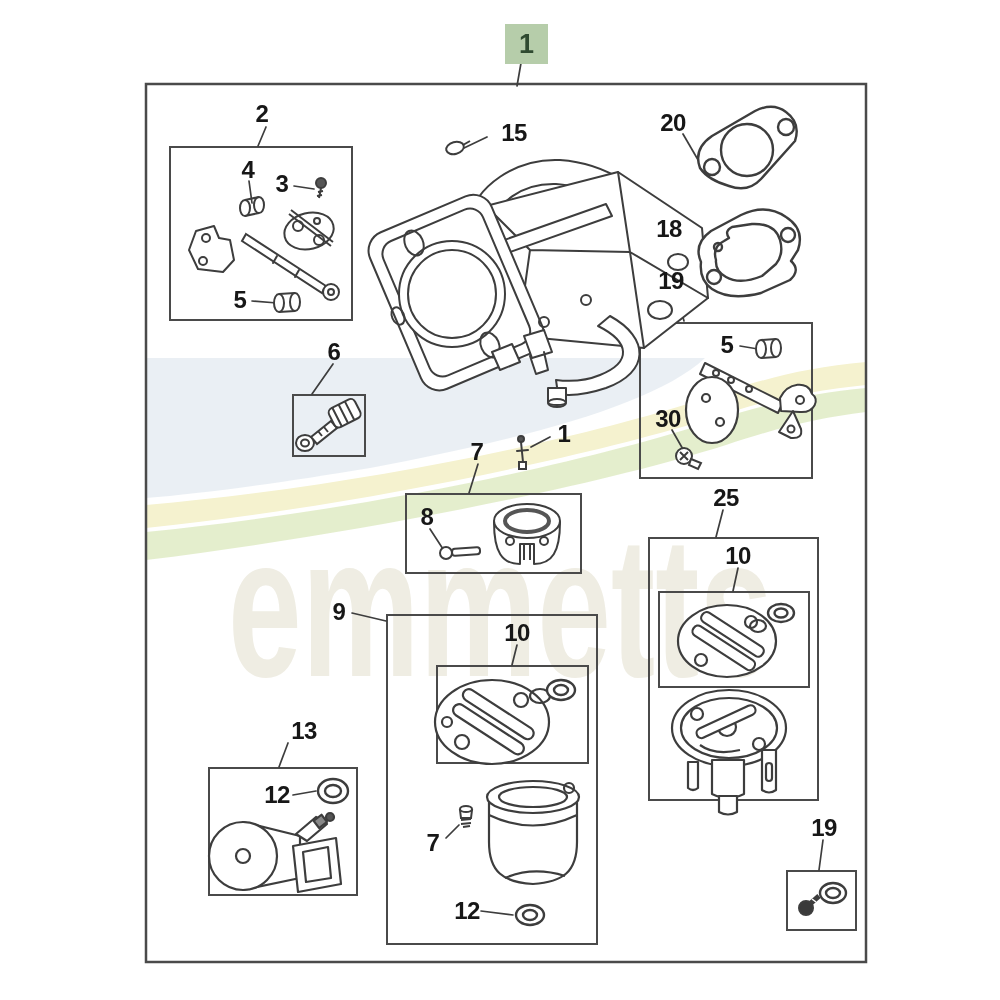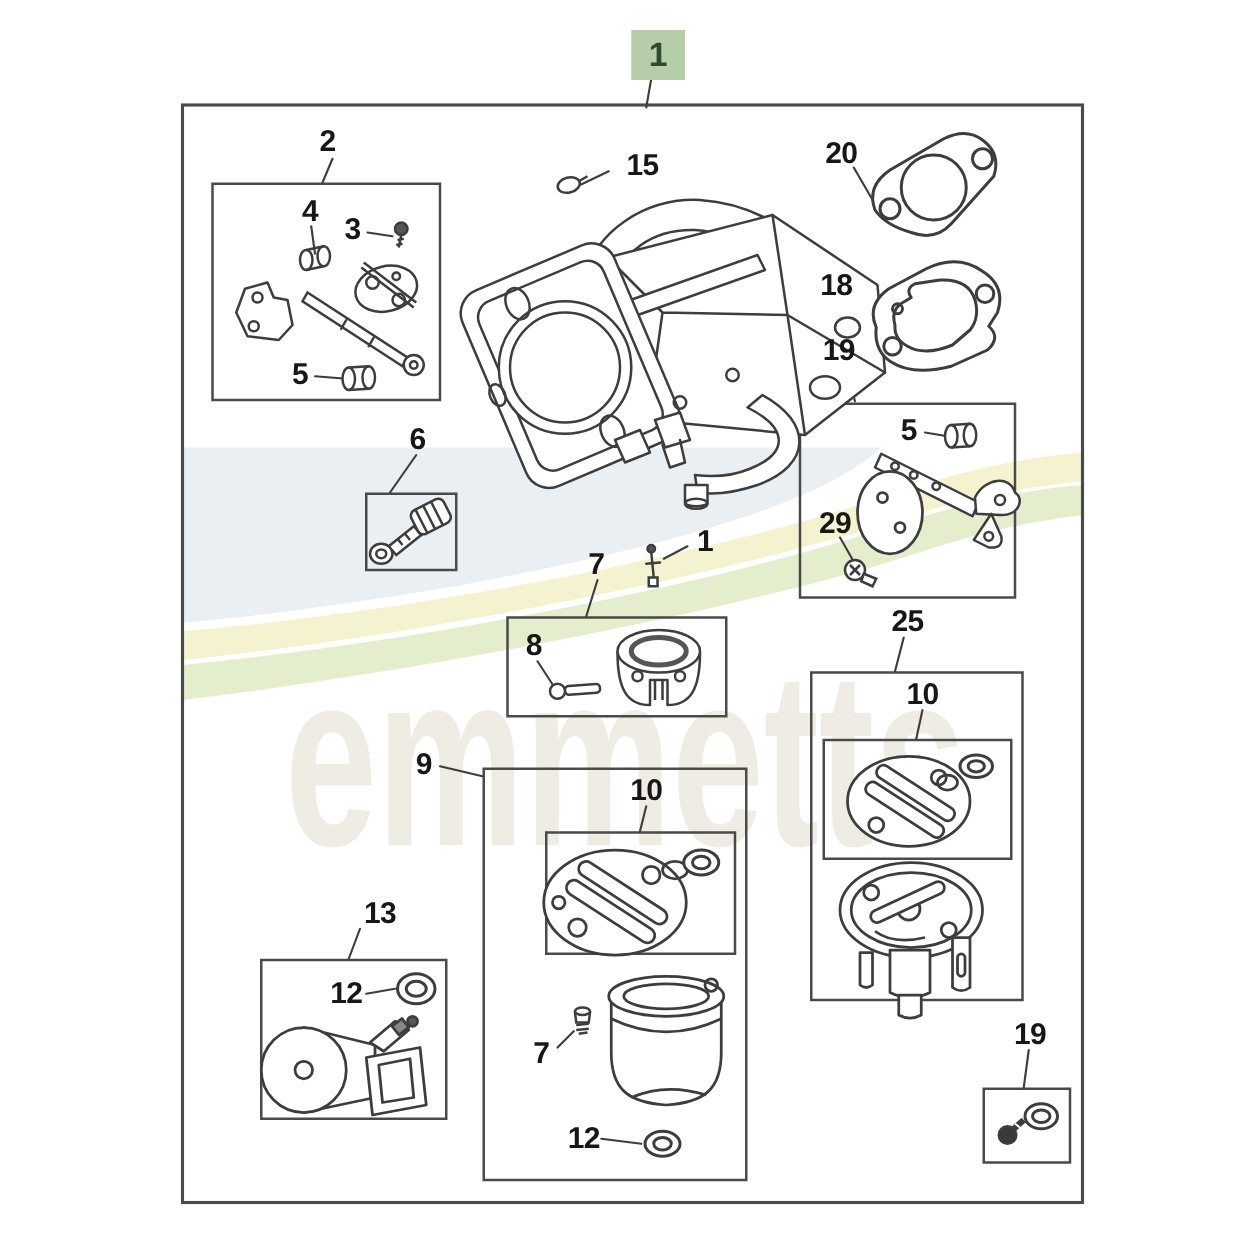--- a/index.html
+++ b/index.html
@@ -307,21 +307,21 @@
 <div class="co" style="left:262px;top:114px">2</div>
 <div class="co" style="left:248px;top:170px">4</div>
 <div class="co" style="left:282px;top:184px">3</div>
 <div class="co" style="left:240px;top:300px">5</div>
 <div class="co" style="left:334px;top:352px">6</div>
 <div class="co" style="left:514px;top:133px">15</div>
 <div class="co" style="left:673px;top:123px">20</div>
 <div class="co" style="left:669px;top:229px">18</div>
 <div class="co" style="left:671px;top:281px">19</div>
 <div class="co" style="left:727px;top:345px">5</div>
-<div class="co" style="left:668px;top:419px">29</div>
+<div class="co" style="left:668px;top:419px">30</div>
 <div class="co" style="left:564px;top:434px">1</div>
 <div class="co" style="left:477px;top:452px">7</div>
 <div class="co" style="left:427px;top:517px">8</div>
 <div class="co" style="left:339px;top:612px">9</div>
 <div class="co" style="left:517px;top:633px">10</div>
 <div class="co" style="left:726px;top:498px">25</div>
 <div class="co" style="left:738px;top:556px">10</div>
 <div class="co" style="left:304px;top:731px">13</div>
 <div class="co" style="left:277px;top:795px">12</div>
 <div class="co" style="left:433px;top:843px">7</div>

